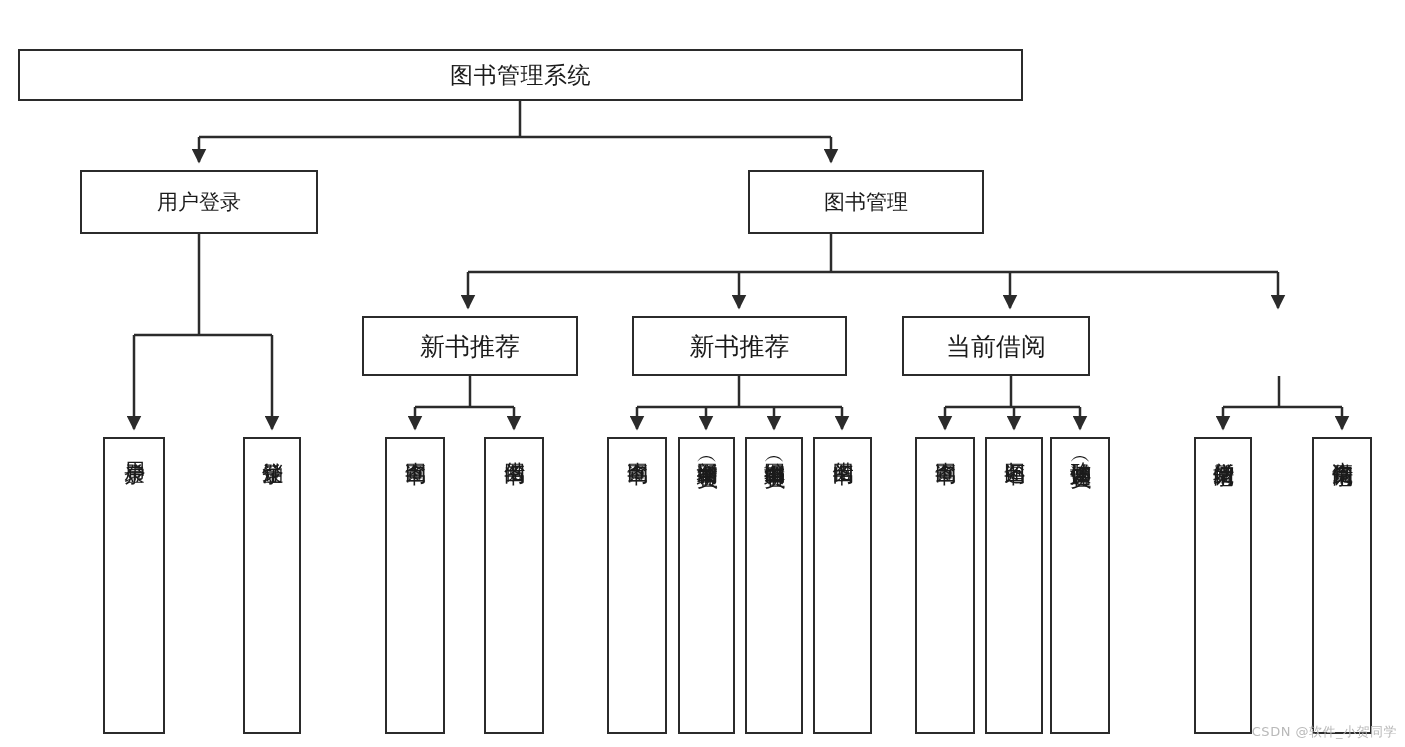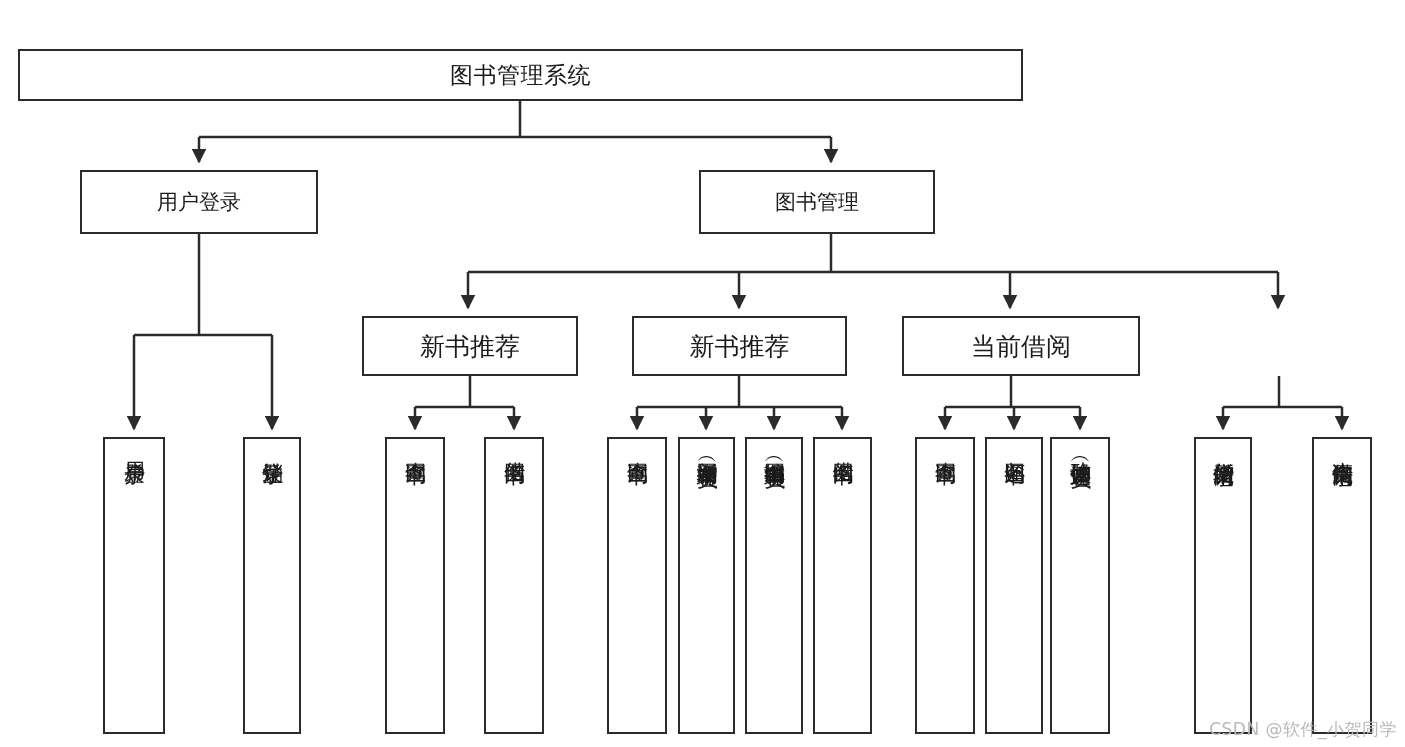--- a/index.html
+++ b/index.html
@@ -59,21 +59,21 @@
     letter-spacing: 1px;
     white-space: nowrap;
   }
   .htext {
     white-space: nowrap;
   }
   #watermark {
     position: absolute;
     right: 8px;
     bottom: 6px;
-    font-size: 17px;
+    font-size: 13px;
     color: #b9b9b9;
     letter-spacing: 0.5px;
     white-space: nowrap;
   }
 </style>
 </head>
 <body>
 
 <div id="canvas">
 
@@ -127,31 +127,31 @@
     </g>
   </svg>
 
   <div class="node root" style="left:18px; top:14px; width:1005px; height:52px;margin-top:35px;">
     <span class="htext">图书管理系统</span>
   </div>
 
   <div class="node level2" style="left:80px; top:170px; width:238px; height:64px;">
     <span class="htext">用户登录</span>
   </div>
-  <div class="node level2" style="left:699px; top:170px; width:236px; height:64px;">
+  <div class="node level2" style="left:748px; top:170px; width:236px; height:64px;">
     <span class="htext">图书管理</span>
   </div>
 
   <div class="node level3" style="left:362px; top:316px; width:216px; height:60px;">
     <span class="htext">新书推荐</span>
   </div>
   <div class="node level3" style="left:632px; top:316px; width:215px; height:60px;">
     <span class="htext">新书推荐</span>
   </div>
-  <div class="node level3" style="left:902px; top:316px; width:238px; height:60px;">
+  <div class="node level3" style="left:902px; top:316px; width:188px; height:60px;">
     <span class="htext">当前借阅</span>
   </div>
 
   <div class="node leaf" style="left:103px; top:437px; width:62px; height:297px;">
     <span class="vtext">用户登录</span>
   </div>
   <div class="node leaf" style="left:243px; top:437px; width:58px; height:297px;">
     <span class="vtext">注销登录</span>
   </div>
   <div class="node leaf" style="left:385px; top:437px; width:60px; height:297px;">

